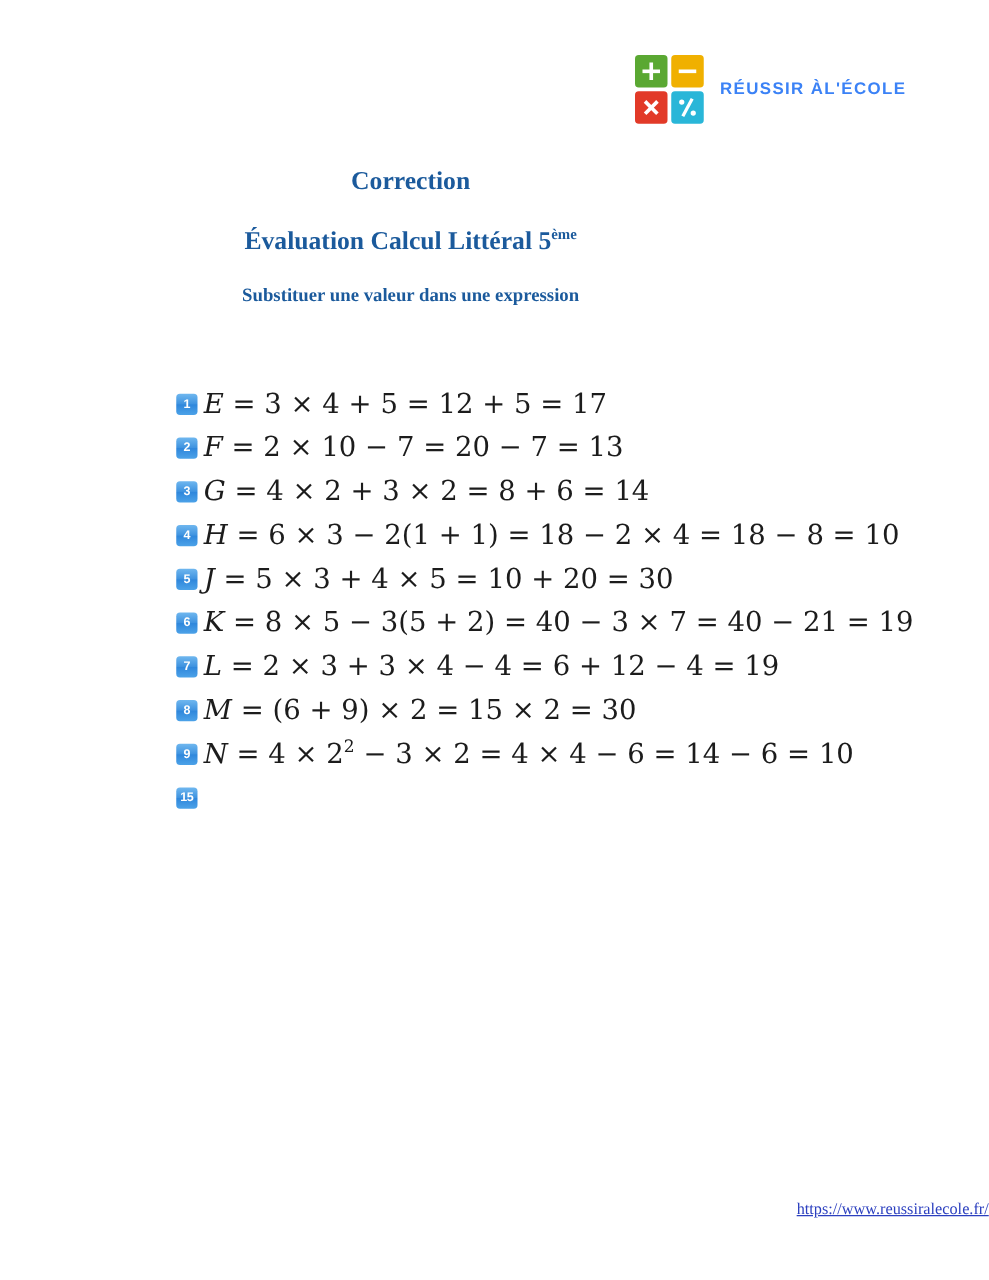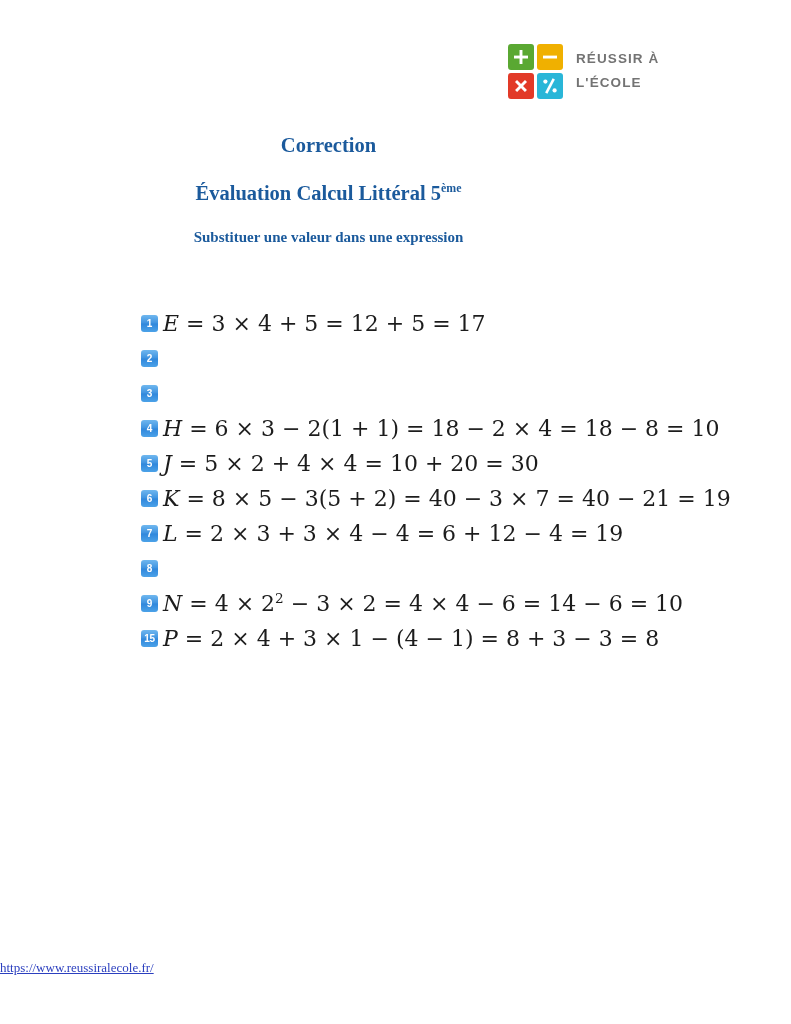--- a/index.html
+++ b/index.html
@@ -43,23 +43,22 @@
     position: relative;
   }
   .tile-plus   { background: #5aa832; }
   .tile-minus  { background: #f0b000; }
   .tile-times  { background: #e23a28; }
   .tile-divide { background: #29b6d8; }
   .tile svg { position: absolute; inset: 0; width: 100%; height: 100%; }
 
   .logo-text {
     display: flex;
-    flex-direction: column;
     align-items: flex-start;
-    color: #737373;
+    color: #3b82f6;
   }
   .logo-line-1, .logo-line-2 {
     font-family: "Liberation Sans", "DejaVu Sans", sans-serif;
     font-weight: bold;
     font-size: 13.5px;
     letter-spacing: 1.1px;
     text-align: center;
     line-height: 1.25;
     white-space: nowrap;
   }
@@ -146,21 +145,21 @@
     vertical-align: super;
     line-height: 0;
   }
 
   
   .footer {
     position: absolute;
     top: 958px;
     left: 0;
     width: 791px;
-    text-align: left;
+    text-align: right;
   }
   .footer a {
     color: #2b3fbf;
     font-family: "Liberation Serif", "DejaVu Serif", serif;
     font-size: 13px;
     text-decoration: underline;
   }
 </style>
 </head>
 <body>
@@ -211,58 +210,60 @@
 
   <div class="eq-list">
 
     <div class="eq-row">
       <span class="badge">1</span>
       <span class="eq"><span class="var">E</span><span> = 3 × 4 + 5 = 12 + 5 = 17</span></span>
     </div>
 
     <div class="eq-row">
       <span class="badge">2</span>
+      <span class="eq"><span class="var">F</span><span> = 2 × 10 − 7 = 20 − 7 = 13</span></span>
     </div>
 
     <div class="eq-row">
       <span class="badge">3</span>
+      <span class="eq"><span class="var">G</span><span> = 4 × 2 + 3 × 2 = 8 + 6 = 14</span></span>
     </div>
 
     <div class="eq-row">
       <span class="badge">4</span>
       <span class="eq"><span class="var">H</span><span> = 6 × 3 − 2(1 + 1) = 18 − 2 × 4 = 18 − 8 = 10</span></span>
     </div>
 
     <div class="eq-row">
       <span class="badge">5</span>
-      <span class="eq"><span class="var">J</span><span> = 5 × 2 + 4 × 4 = 10 + 20 = 30</span></span>
+      <span class="eq"><span class="var">J</span><span> = 5 × 3 + 4 × 5 = 10 + 20 = 30</span></span>
     </div>
 
     <div class="eq-row">
       <span class="badge">6</span>
       <span class="eq"><span class="var">K</span><span> = 8 × 5 − 3(5 + 2) = 40 − 3 × 7 = 40 − 21 = 19</span></span>
     </div>
 
     <div class="eq-row">
       <span class="badge">7</span>
       <span class="eq"><span class="var">L</span><span> = 2 × 3 + 3 × 4 − 4 = 6 + 12 − 4 = 19</span></span>
     </div>
 
     <div class="eq-row">
       <span class="badge">8</span>
+      <span class="eq"><span class="var">M</span><span> = (6 + 9) × 2 = 15 × 2 = 30</span></span>
     </div>
 
     <div class="eq-row">
       <span class="badge">9</span>
       <span class="eq"><span class="var">N</span><span> = 4 × 2</span><sup>2</sup><span> − 3 × 2 = 4 × 4 − 6 = 14 − 6 = 10</span></span>
     </div>
 
     <div class="eq-row">
       <span class="badge">15</span>
-      <span class="eq"><span class="var">P</span><span> = 2 × 4 + 3 × 1 − (4 − 1) = 8 + 3 − 3 = 8</span></span>
     </div>
 
   </div>
 
   <div class="footer">
     <a href="#">https://www.reussiralecole.fr/</a>
   </div>
 
 </div>
 

